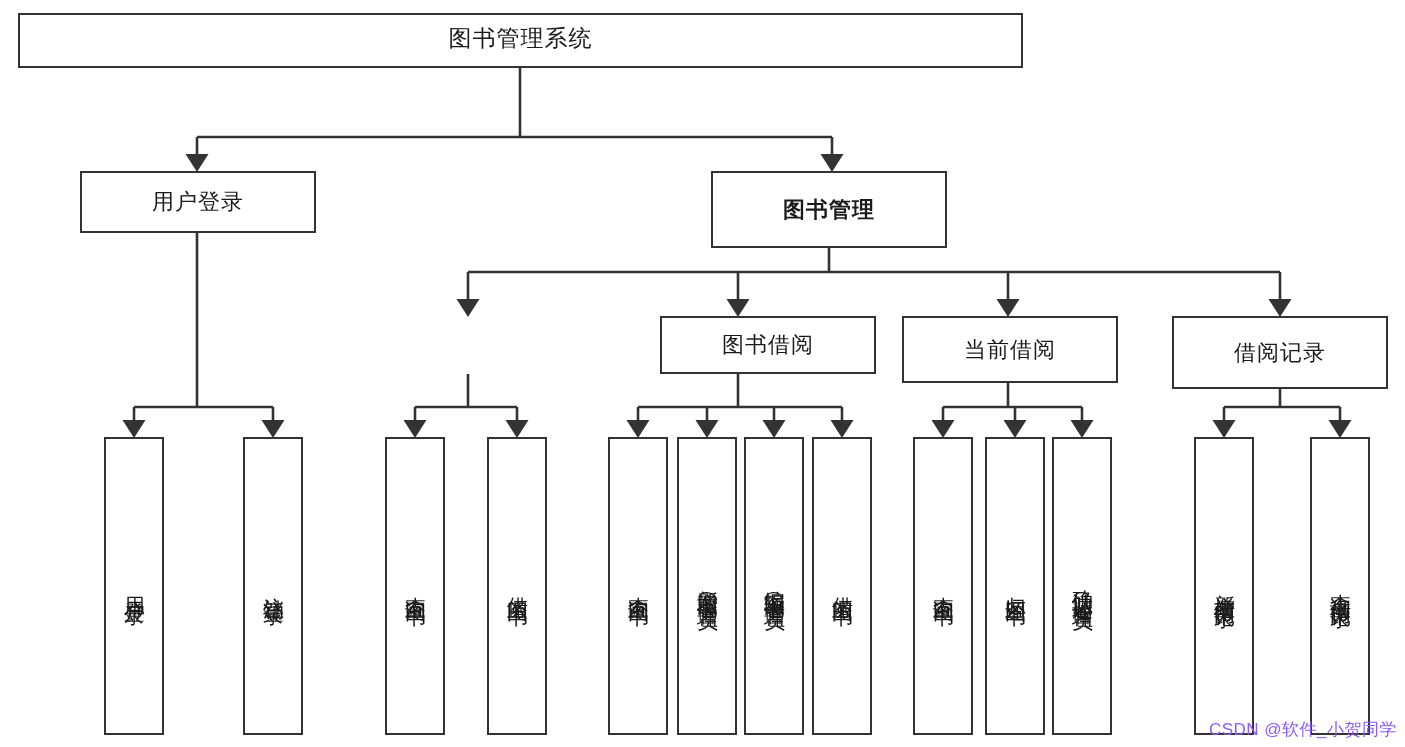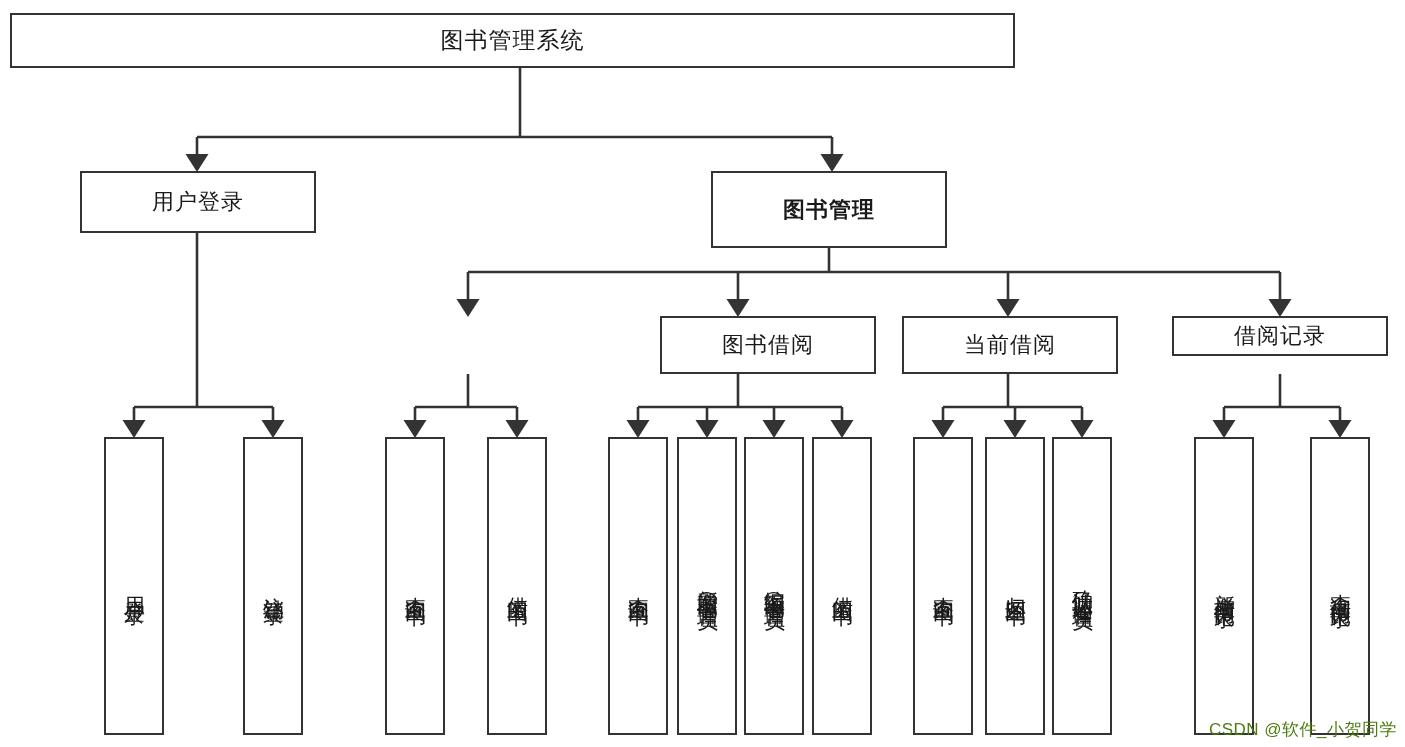--- a/index.html
+++ b/index.html
@@ -51,21 +51,21 @@
     letter-spacing: 3px;
     font-size: 21px;
     max-height: 100%;
   }
   .node.root .label { font-size: 23px; }
   .watermark {
     position: absolute;
     right: 8px;
     bottom: 6px;
     font-size: 17px;
-    color: #4d7c0f;
+    color: #8b5cf6;
     letter-spacing: 0.5px;
     z-index: 5;
     white-space: nowrap;
   }
 </style>
 </head>
 <body>
 
 <div id="canvas">
 
@@ -112,38 +112,38 @@
       <path d="M1015,407 L1015,428" marker-end="url(#arrow)"></path>
       <path d="M1082,407 L1082,428" marker-end="url(#arrow)"></path>
 
       <path d="M1280,374 L1280,407"></path>
       <path d="M1224,407 L1340,407"></path>
       <path d="M1224,407 L1224,428" marker-end="url(#arrow)"></path>
       <path d="M1340,407 L1340,428" marker-end="url(#arrow)"></path>
     </g>
   </svg>
 
-  <div class="node root" id="node-root" style="left: 10px; top: 13px; width: 1005px; height: 55px;">
+  <div class="node root" id="node-root" style="left: 18px; top: 13px; width: 1005px; height: 55px; font-family: Liberation Mono, monospace;">
     <span class="label">图书管理系统</span>
   </div>
 
   <div class="node" id="node-l2-0" style="left: 80px; top: 171px; width: 236px; height: 62px;">
     <span class="label">用户登录</span>
   </div>
   <div class="node" id="node-l2-1" style="left: 711px; top: 171px; width: 236px; height: 77px; font-weight: bold;">
     <span class="label">图书管理</span>
   </div>
 
   <div class="node" id="node-l3-1" style="left: 632px; top: 316px; width: 216px; height: 58px; margin-left: 28px;">
     <span class="label">图书借阅</span>
   </div>
-  <div class="node" id="node-l3-2" style="left: 902px; top: 316px; width: 216px; height: 58px;">
+  <div class="node" id="node-l3-2" style="left: 902px; top: 316px; width: 216px; height: 67px;">
     <span class="label">当前借阅</span>
   </div>
-  <div class="node" id="node-l3-3" style="left: 1172px; top: 316px; width: 216px; height: 40px;">
+  <div class="node" id="node-l3-3" style="left: 1172px; top: 316px; width: 216px; height: 73px;">
     <span class="label">借阅记录</span>
   </div>
 
   <div class="node vertical" id="node-leaf-0" style="left: 104px; top: 437px; width: 60px; height: 298px;">
     <span class="label">用户登录</span>
   </div>
   <div class="node vertical" id="node-leaf-1" style="left: 243px; top: 437px; width: 60px; height: 298px;">
     <span class="label">注销登录</span>
   </div>
   <div class="node vertical" id="node-leaf-2" style="left: 385px; top: 437px; width: 60px; height: 298px;">

